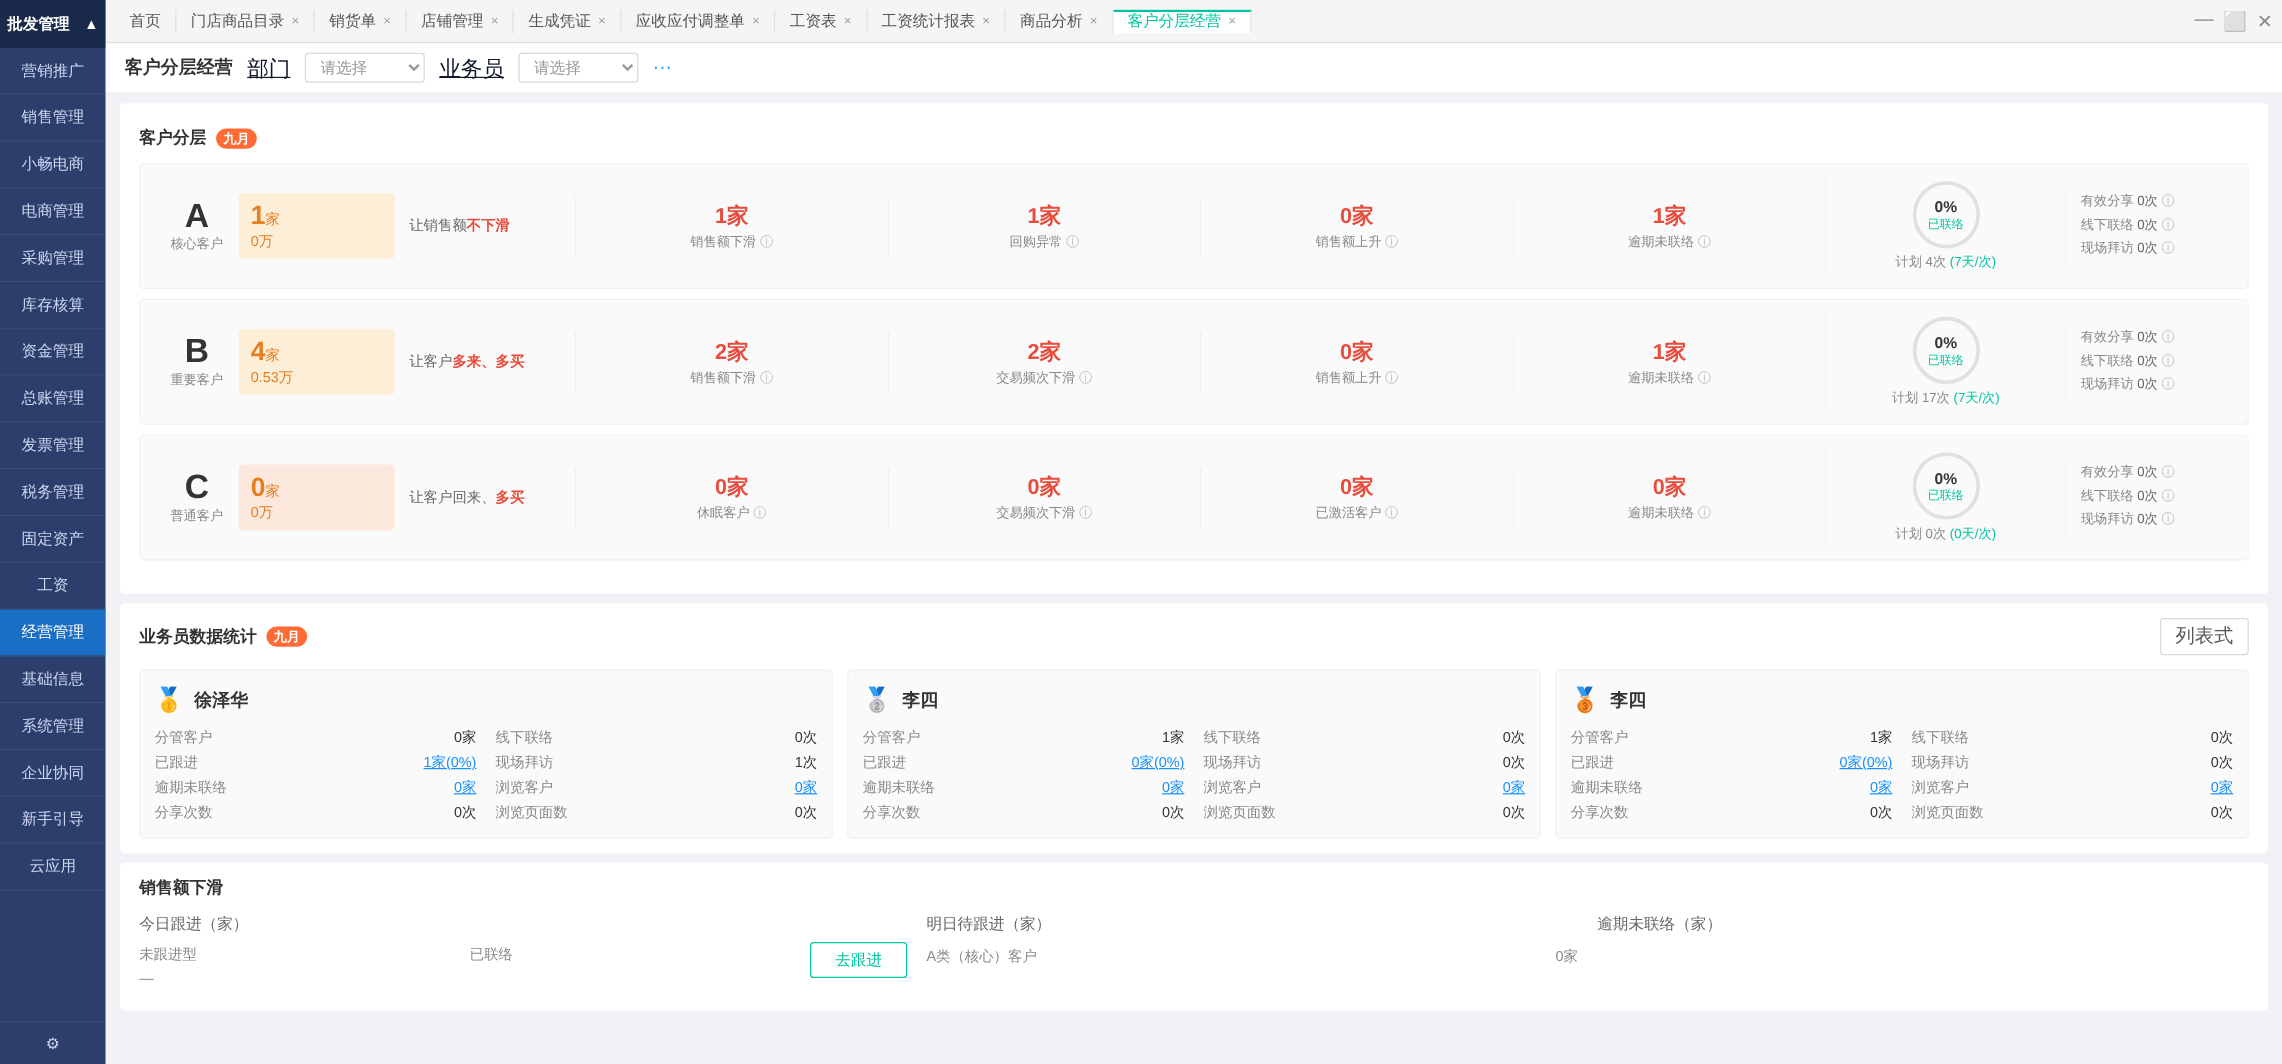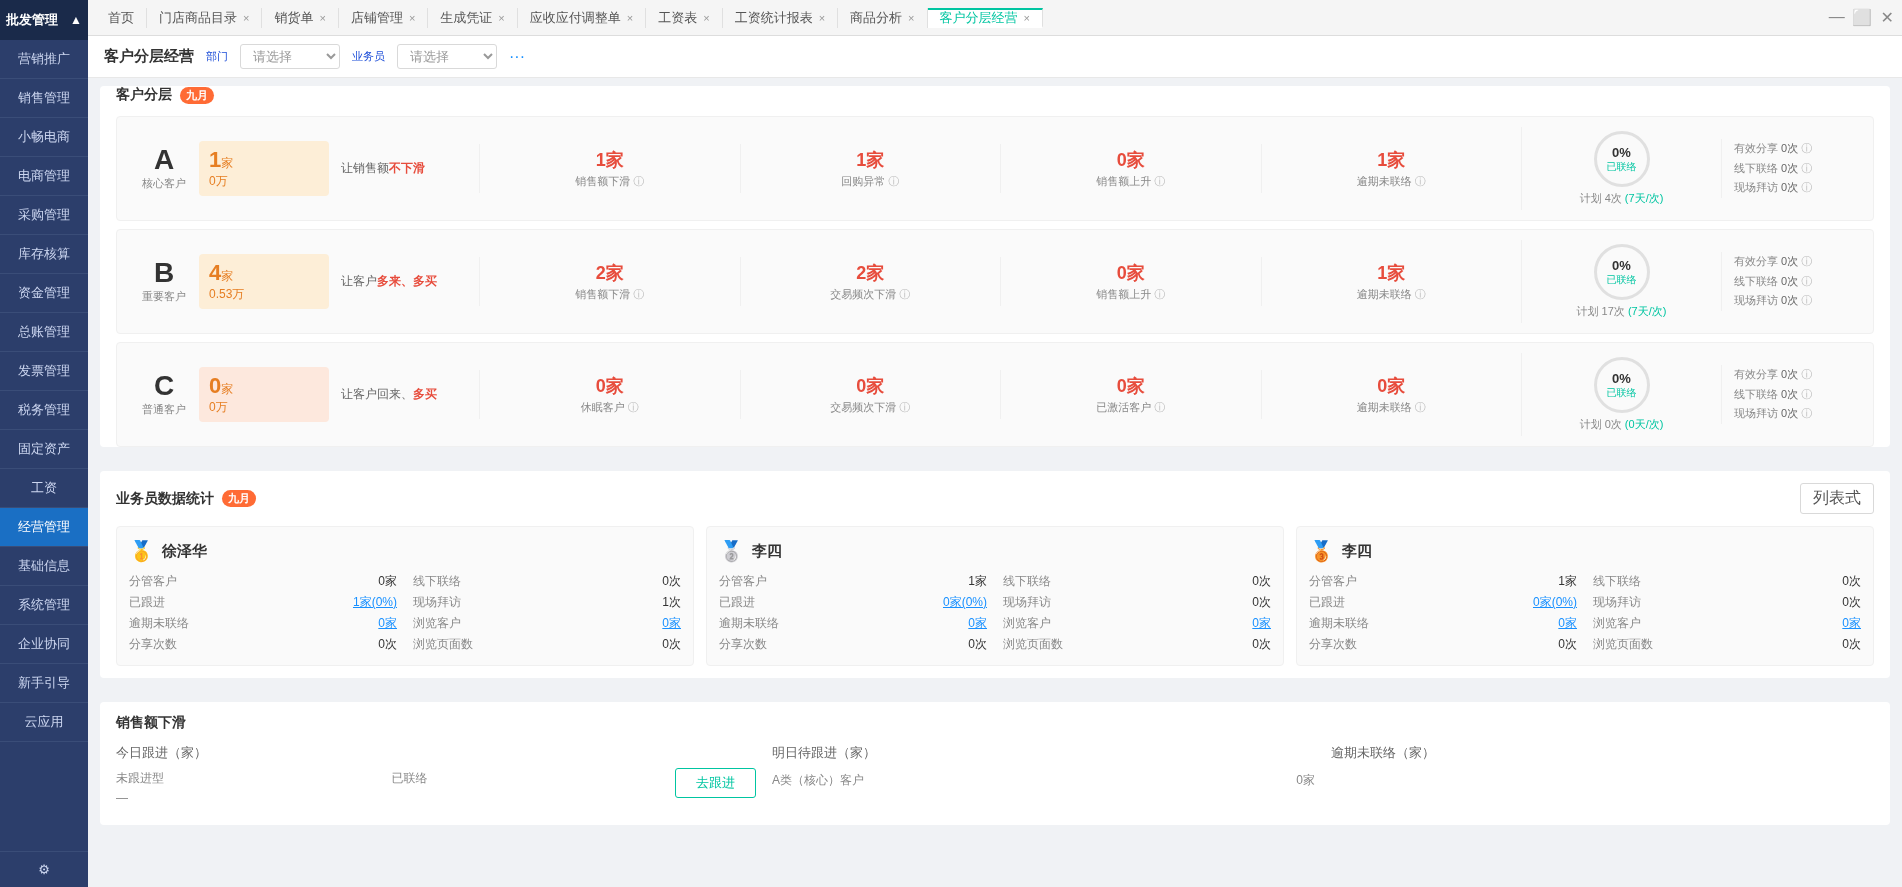--- a/index.html
+++ b/index.html
@@ -107,39 +107,39 @@
     
     .page-header {
       background: #fff;
       padding: 8px 16px;
       display: flex;
       align-items: center;
       gap: 12px;
       border-bottom: 1px solid #e8e8e8;
     }
     .page-title { font-size: 15px; font-weight: bold; color: #333; }
-    .filter-label { color: #1d4ed8; font-size: 11px; }
+    .filter-label { color: #0f172a; font-size: 18px; text-decoration: underline; }
     .filter-select {
       border: 1px solid #d9d9d9;
       border-radius: 3px;
       padding: 3px 24px 3px 8px;
       font-size: 13px;
       color: #999;
       background: #fff;
       cursor: pointer;
       min-width: 100px;
     }
     .filter-dots { color: #1890ff; font-size: 16px; cursor: pointer; }
 
     
     .section {
       background: #fff;
       margin: 8px 12px;
       border-radius: 4px;
-      padding: 0 16px;
+      padding: 20px 16px;
     }
     .section-title {
       font-size: 14px;
       font-weight: bold;
       color: #333;
       margin-bottom: 12px;
       display: flex;
       align-items: center;
       gap: 8px;
     }
@@ -245,21 +245,21 @@
       flex-shrink: 0;
       font-size: 11px;
       color: #888;
       border-left: 1px solid #f0f0f0;
       padding: 0 12px;
       line-height: 1.8;
     }
     .tier-side-stats .val { color: #666; }
 
     
-    .staff-section { background: #fff; margin: 24px 12px; border-radius: 4px; padding: 12px 16px; }
+    .staff-section { background: #fff; margin: 8px 12px; border-radius: 4px; padding: 12px 16px; }
     .staff-section-header { display: flex; align-items: center; justify-content: space-between; margin-bottom: 12px; }
     .staff-grid { display: grid; grid-template-columns: repeat(3, 1fr); gap: 12px; }
     .staff-card { border: 1px solid #f0f0f0; border-radius: 4px; padding: 12px; background: #fafafa; }
     .staff-name-row { display: flex; align-items: center; gap: 8px; margin-bottom: 10px; font-size: 15px; font-weight: bold; color: #333; }
     .staff-medal { font-size: 20px; }
     .staff-stats-grid { display: grid; grid-template-columns: 1fr 1fr; gap: 4px 16px; font-size: 12px; }
     .staff-stat-row { display: flex; justify-content: space-between; align-items: center; }
     .staff-stat-lbl { color: #888; }
     .staff-stat-val { color: #1890ff; text-decoration: underline; cursor: pointer; }
     .staff-stat-val.plain { color: #333; text-decoration: none; cursor: default; }

